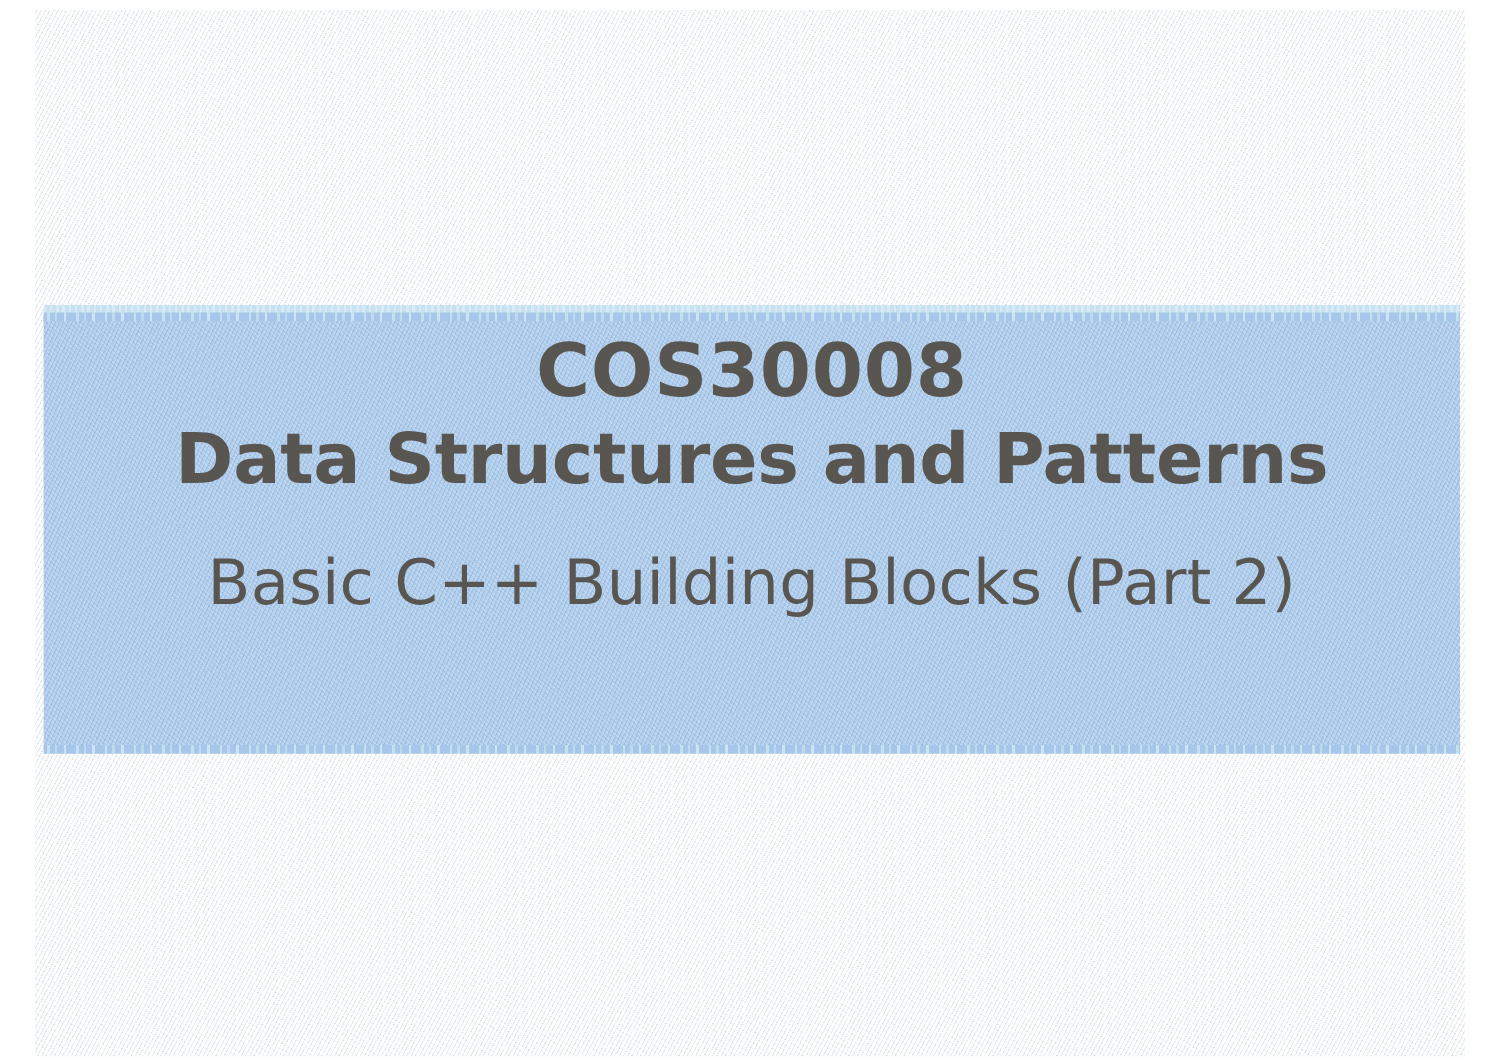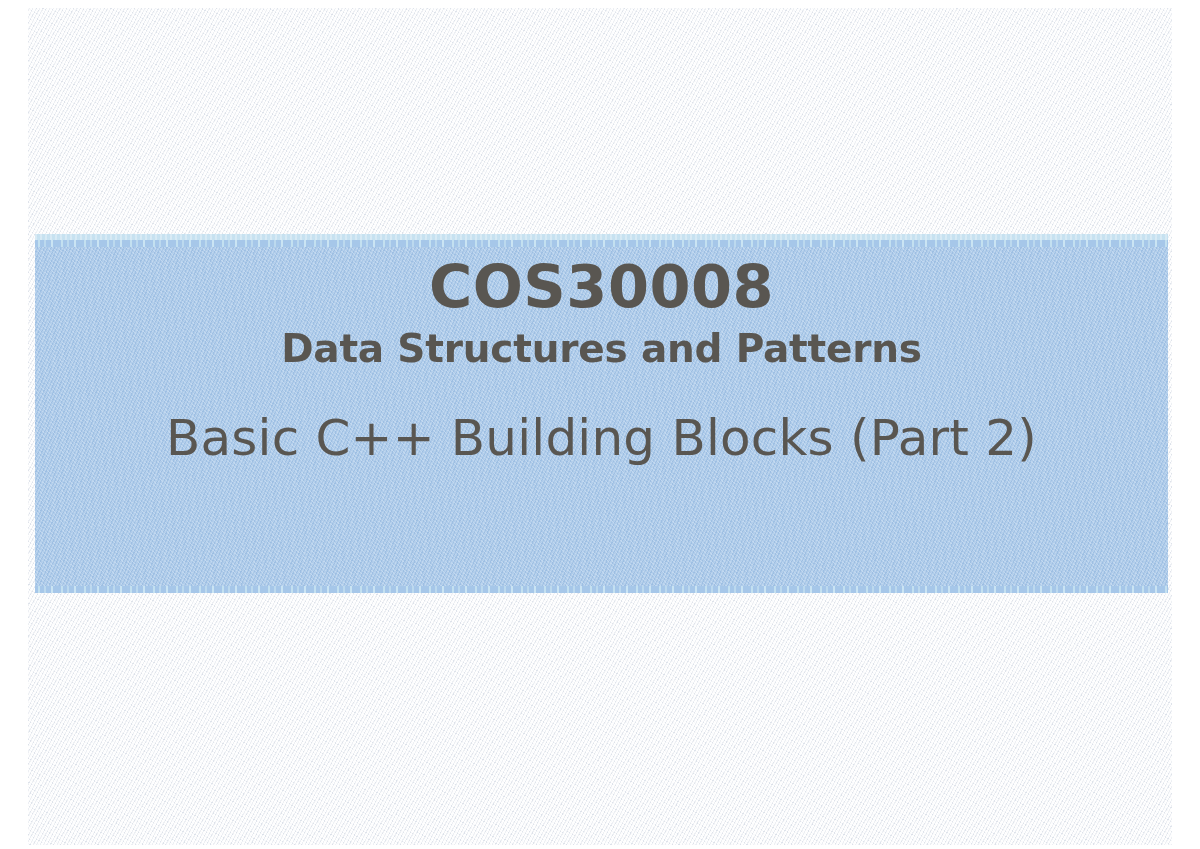--- a/index.html
+++ b/index.html
@@ -57,21 +57,21 @@
         rgba(214,221,232,0.18) 1px,
         rgba(255,255,255,0.0) 1px,
         rgba(255,255,255,0.0) 5px);
     pointer-events: none;
   }
 
   
   .band-wrap {
     position: absolute;
     left: 7px;          
-    top: 226px;         
+    top: 236px;         
     width: 1133px;      
     height: 289px;
   }
 
   
   .band-fringe {
     position: absolute;
     left: 0;
     top: 0;
     width: 100%;
@@ -160,21 +160,21 @@
     font-weight: bold;
     text-align: center;
     line-height: 1.04;
     white-space: nowrap;
     letter-spacing: 0.5px;
   }
 
   .title-line-1 { font-size: 59px; }
 
   .title-line-2 {
-    font-size: 39px;
+    font-size: 56px;
     margin-top: 12px;
     letter-spacing: -0.2px;
   }
 
   .subtitle-line {
     color: #595651;
     font-family: "DejaVu Sans", sans-serif;
     font-weight: normal;
     font-size: 50px;
     text-align: right;

